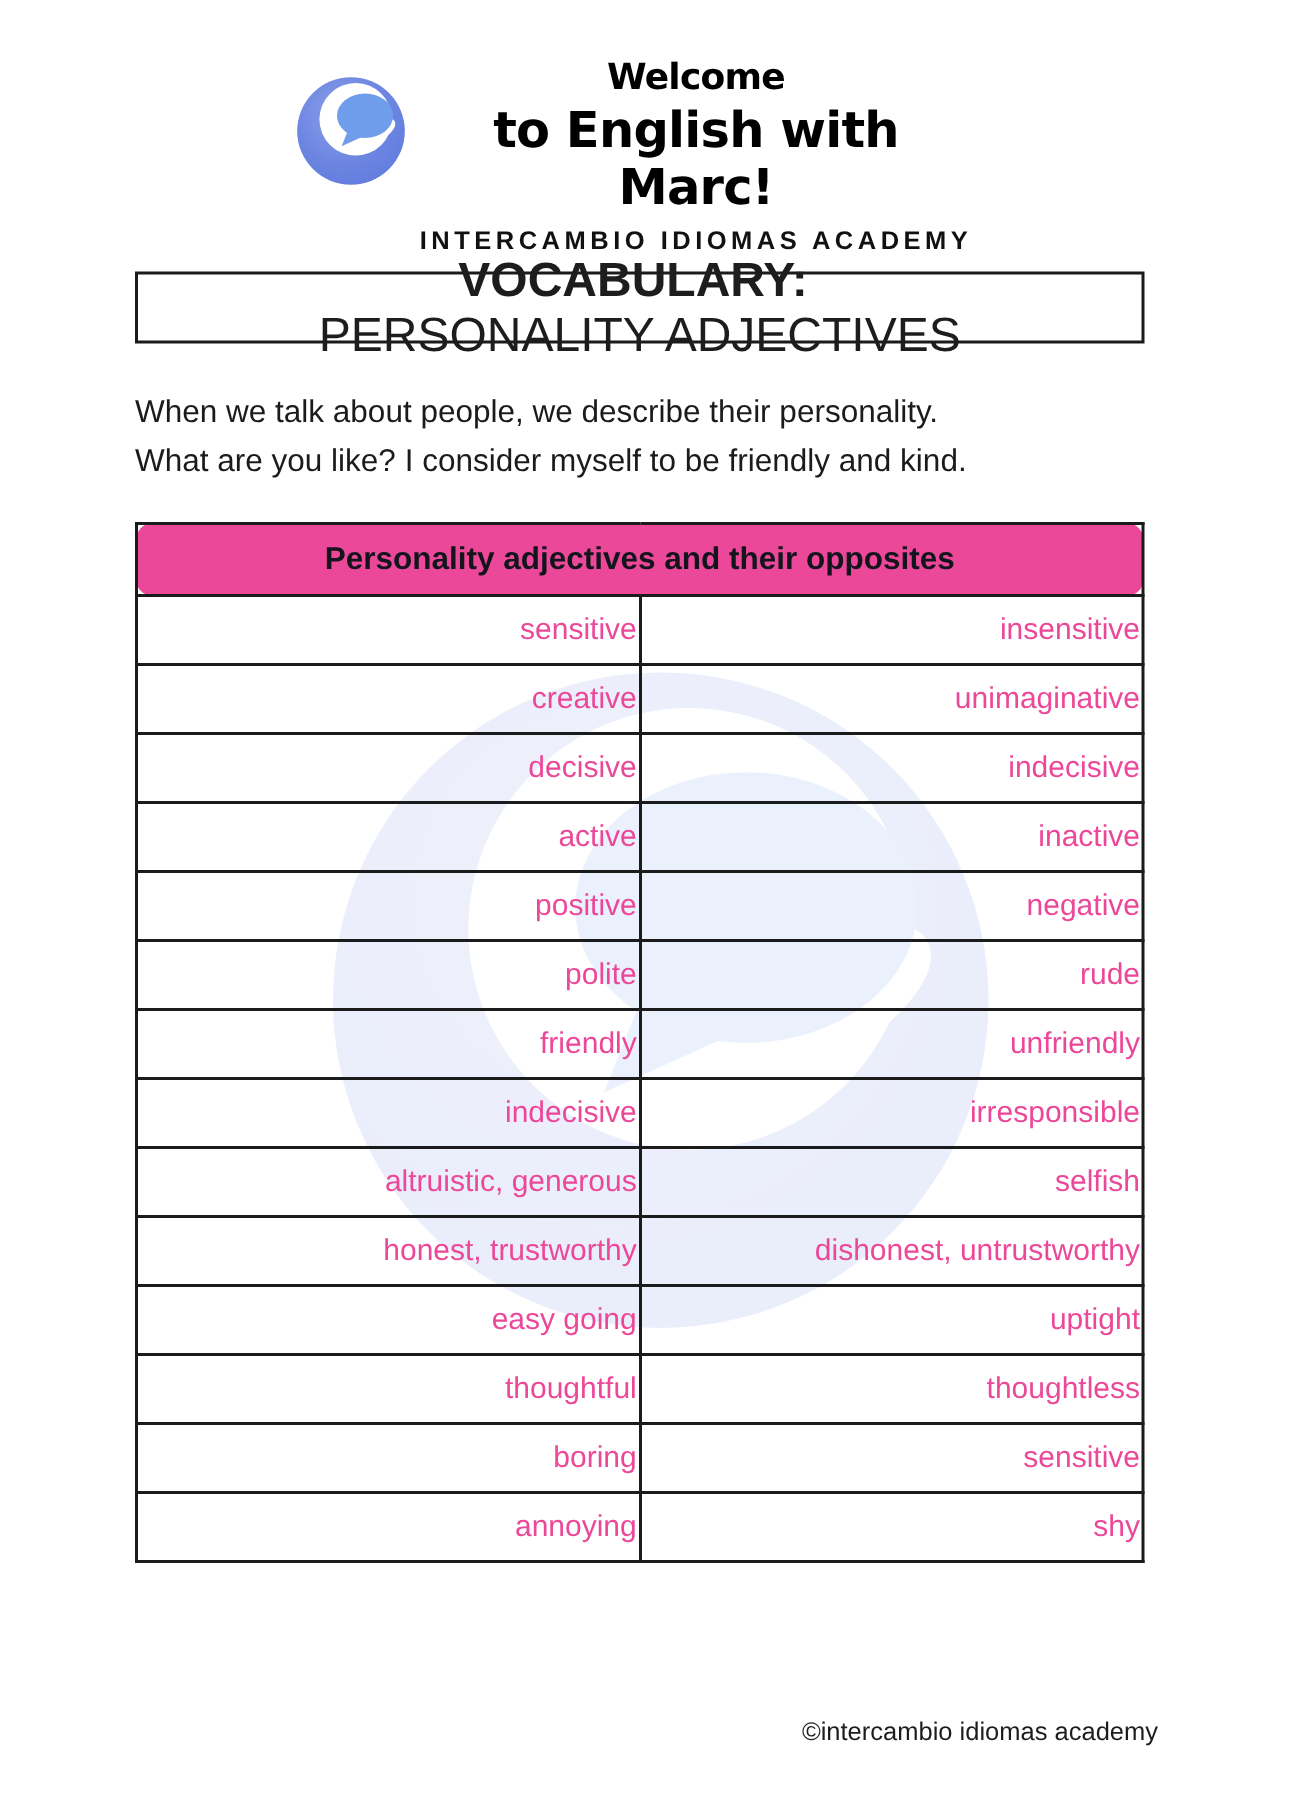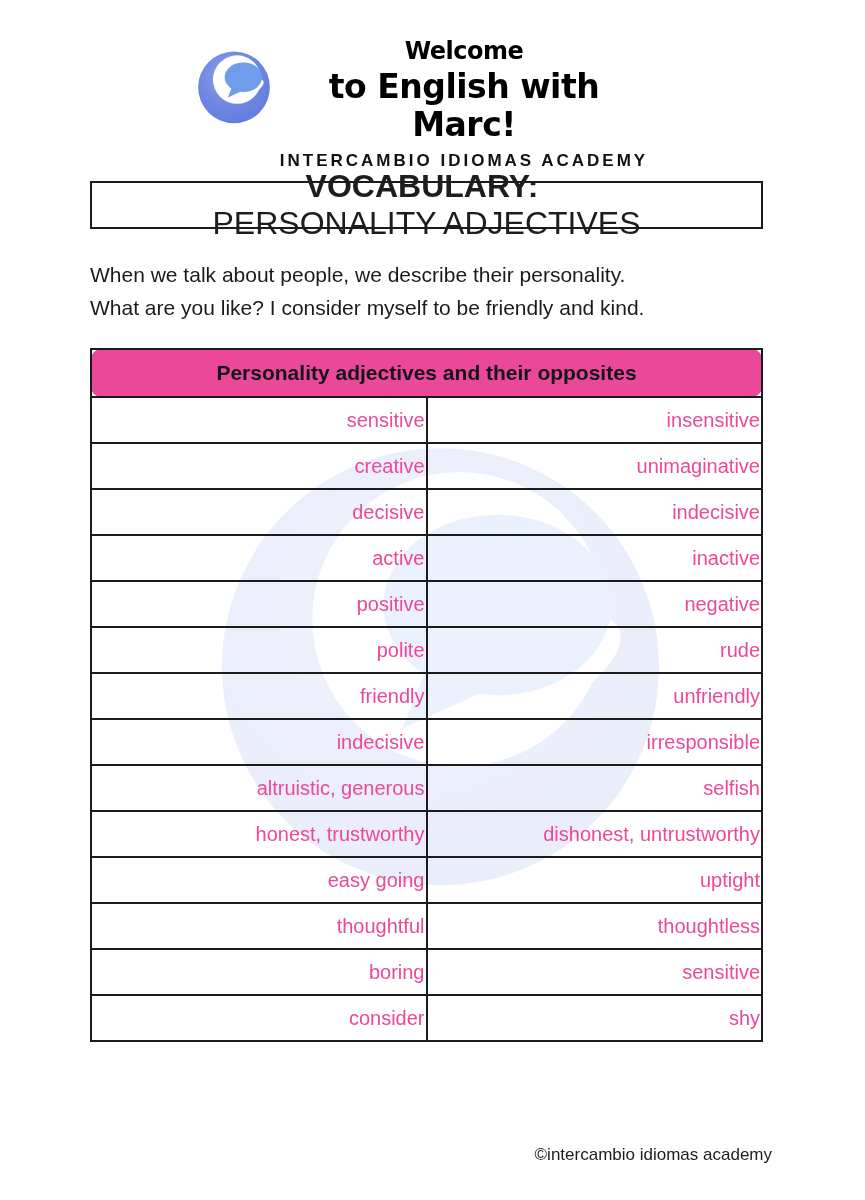--- a/index.html
+++ b/index.html
@@ -236,19 +236,19 @@
       </tr>
       <tr>
         <td>thoughtful</td>
         <td>thoughtless</td>
       </tr>
       <tr>
         <td>boring</td>
         <td>sensitive</td>
       </tr>
       <tr>
-        <td>consider</td>
+        <td>annoying</td>
         <td>shy</td>
       </tr>
     </tbody>
 </table>
 
 <div class="footer">©intercambio idiomas academy</div>
 
 </body></html>

